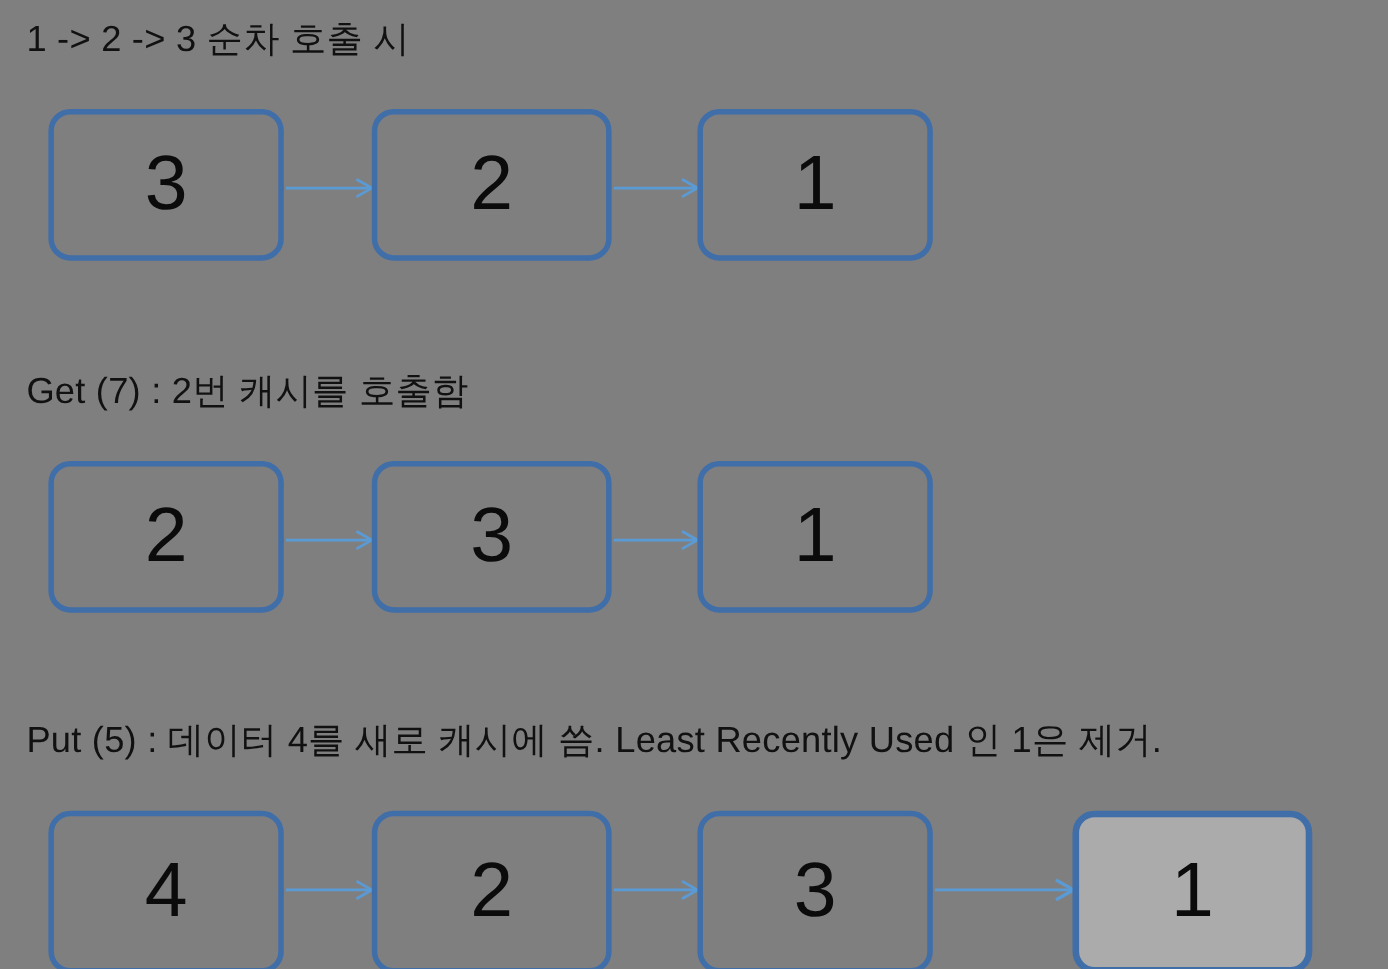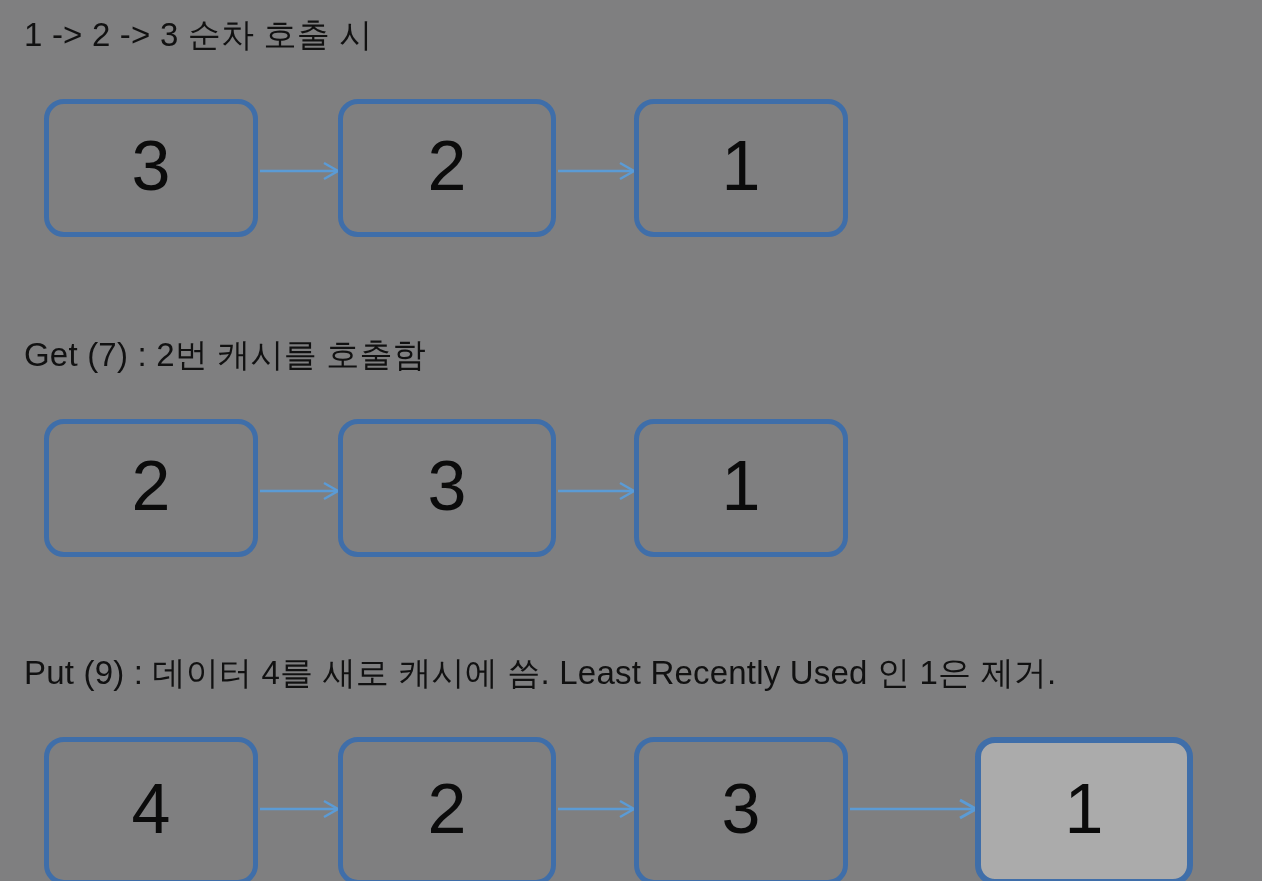--- a/index.html
+++ b/index.html
@@ -116,21 +116,21 @@
     <svg width="78" height="22" viewBox="0 0 78 22">
       <line x1="0" y1="11" x2="74" y2="11" stroke="#5b9bd5" stroke-width="2.5"></line>
       <polyline points="62,3 76,11 62,19" fill="none" stroke="#5b9bd5" stroke-width="2.5"></polyline>
     </svg>
   </div>
 
   <div class="node" style="left:634px; top:419px; width:214px; height:138px;">
     <span class="num">1</span>
   </div>
 
-  <div class="caption" style="left:24px; top:656px;">Put (9) : 데이터 4를 새로 캐시에 씀. Least Recently Used 인 1은 제거.</div>
+  <div class="caption" style="left:24px; top:656px;">Put (5) : 데이터 4를 새로 캐시에 씀. Least Recently Used 인 1은 제거.</div>
 
   <div class="node" style="left:44px; top:737px; width:214px; height:148px;">
     <span class="num">4</span>
   </div>
 
   <div class="arrow" style="left:260px; top:798px; width:80px;">
     <svg width="80" height="22" viewBox="0 0 80 22">
       <line x1="0" y1="11" x2="76" y2="11" stroke="#5b9bd5" stroke-width="2.5"></line>
       <polyline points="64,3 78,11 64,19" fill="none" stroke="#5b9bd5" stroke-width="2.5"></polyline>
     </svg>

